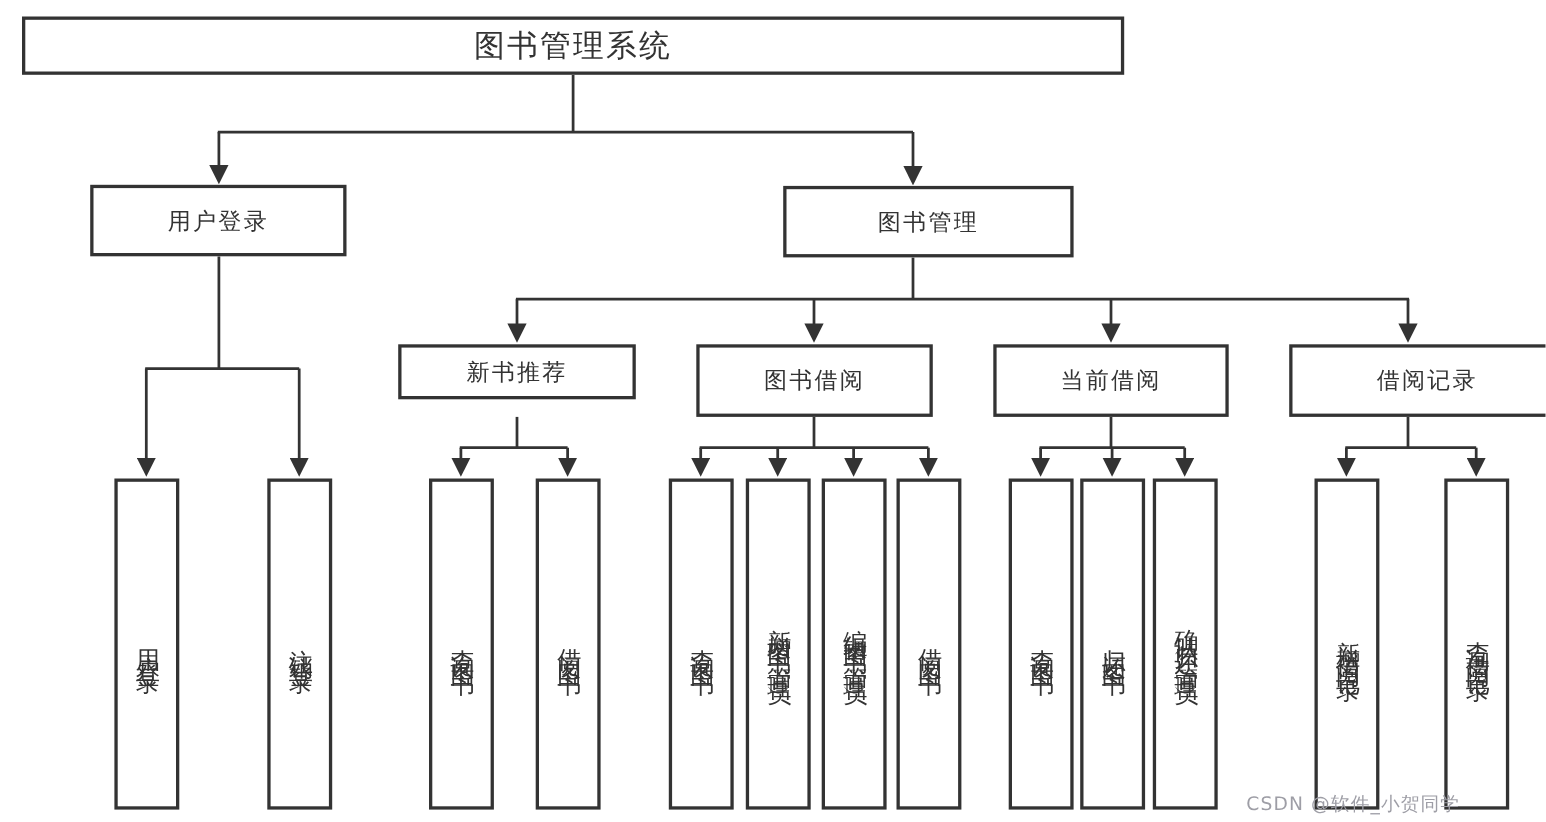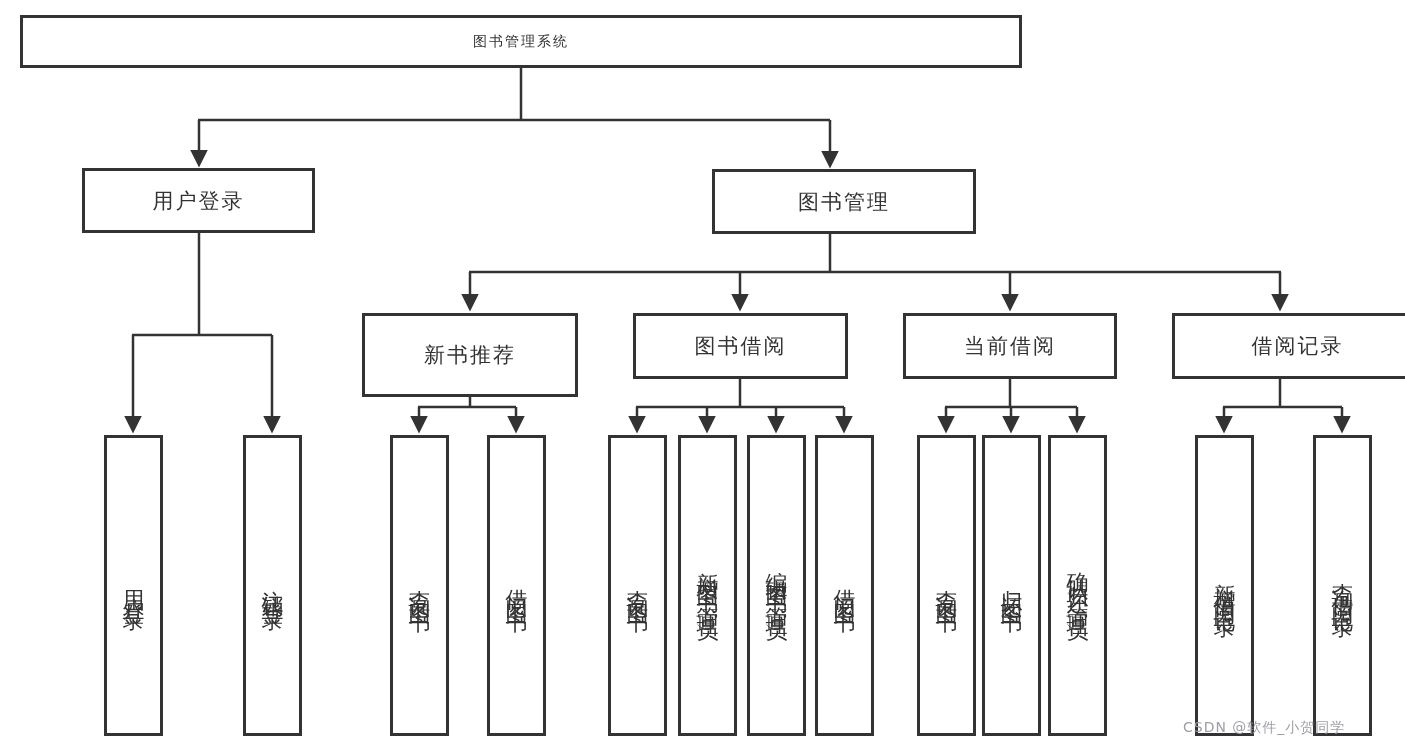--- a/index.html
+++ b/index.html
@@ -23,24 +23,24 @@
   svg.connectors .arrowhead{fill:var(--line);stroke:none}
 
   .node{
     position:absolute;
     border:3px solid var(--box_border);
     background:#fff;
     display:flex;align-items:center;justify-content:center;
     font-size:21px;letter-spacing:2px;color:var(--text);
     z-index:2;
   }
-  .node-root{left:20px;top:15px;width:1002px;height:53px;font-size:14px}
+  .node-root{left:20px;top:15px;width:1002px;height:53px;font-size:28px}
   .node-l2-left {left:82px;top:168px;width:233px;height:65px}
   .node-l2-right{left:712px;top:169px;width:264px;height:65px}
-  .node-l3-a{left:362px;top:313px;width:216px;height:84px}
+  .node-l3-a{left:362px;top:313px;width:216px;height:50px}
   .node-l3-b{left:633px;top:313px;width:215px;height:66px}
   .node-l3-c{left:903px;top:313px;width:214px;height:66px}
   .node-l3-d{left:1172px;top:313px;width:251px;height:66px}
 
   .leaf{
     position:absolute;
     top:435px;width:59px;height:301px;
     border:3px solid var(--box_border);
     background:#fff;
     display:flex;align-items:center;justify-content:center;
@@ -64,22 +64,22 @@
   .leaf-7 {left:747px}
   .leaf-8 {left:815px}
   .leaf-9 {left:917px}
   .leaf-10{left:982px}
   .leaf-11{left:1048px}
   .leaf-12{left:1195px}
   .leaf-13{left:1313px}
 
   .watermark{
     position:absolute;
-    left:1183px;top:719px;
-    font-size:14px;
+    left:1133px;top:719px;
+    font-size:17px;
     color:var(--watermark);
     letter-spacing:1px;
     z-index:3;
     white-space:nowrap;
   }
 </style>
 </head>
 <body>
 
 <div class="stage">

